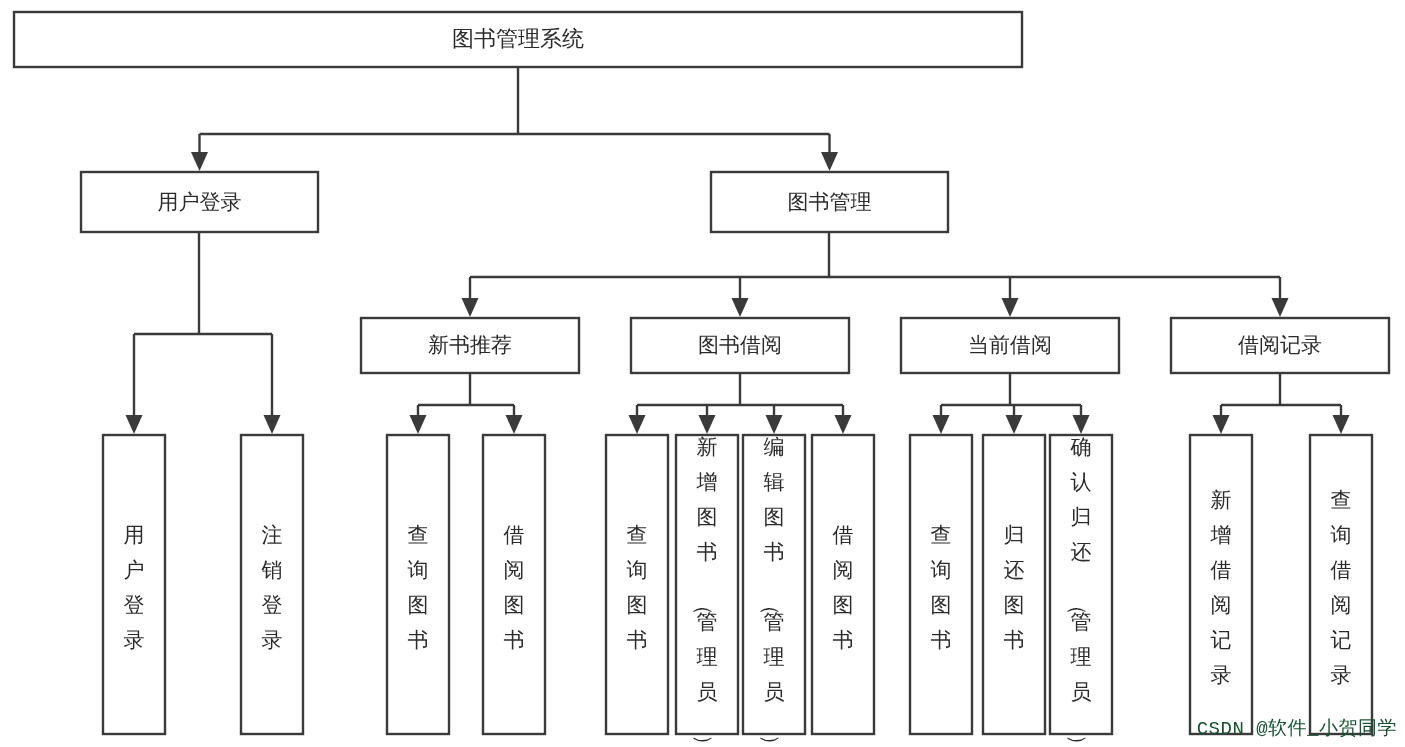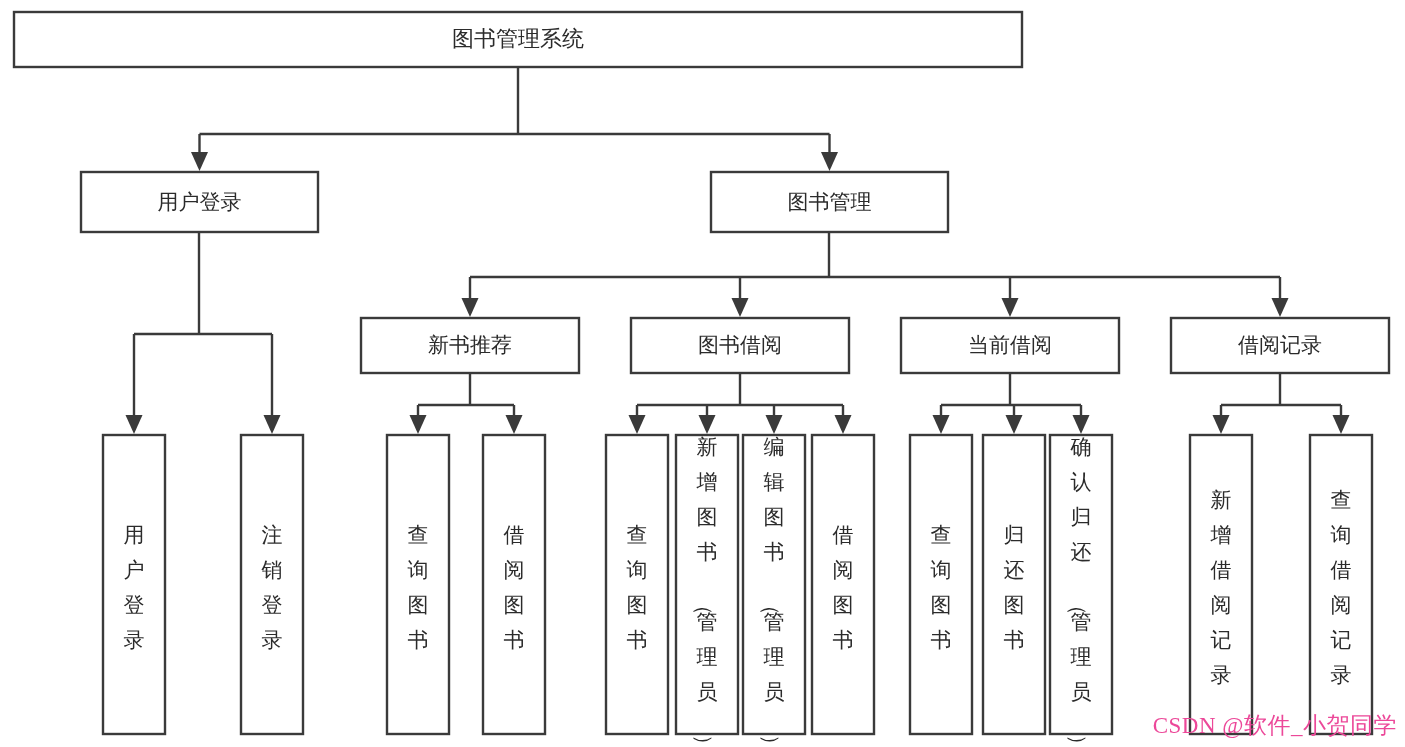--- a/index.html
+++ b/index.html
@@ -55,23 +55,23 @@
     fill: none;
   }
   .arrow-head {
     fill: #3a3a3a;
     stroke: none;
   }
   .watermark-text {
     position: absolute;
     right: 8px;
     bottom: 6px;
-    font-family: Liberation Serif, serif;
-    font-size: 23px;
-    color: #ec4899;
+    font-family: Liberation Mono, monospace;
+    font-size: 19px;
+    color: #14532d;
     letter-spacing: 0.5px;
     white-space: nowrap;
     user-select: none;
   }
 </style>
 </head>
 <body>
 
 <div id="diagram-root">
   <svg class="flow-canvas" id="flow-canvas" viewBox="0 0 1405 747" xmlns="http://www.w3.org/2000/svg">

